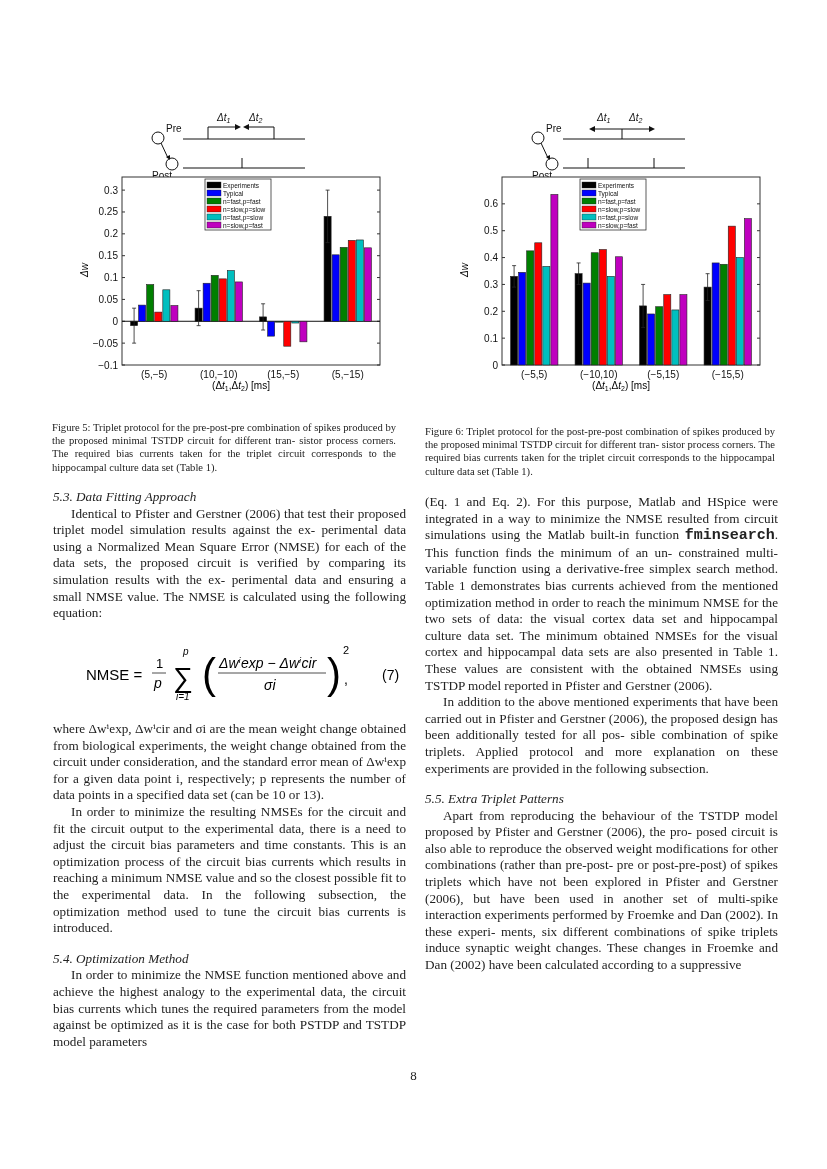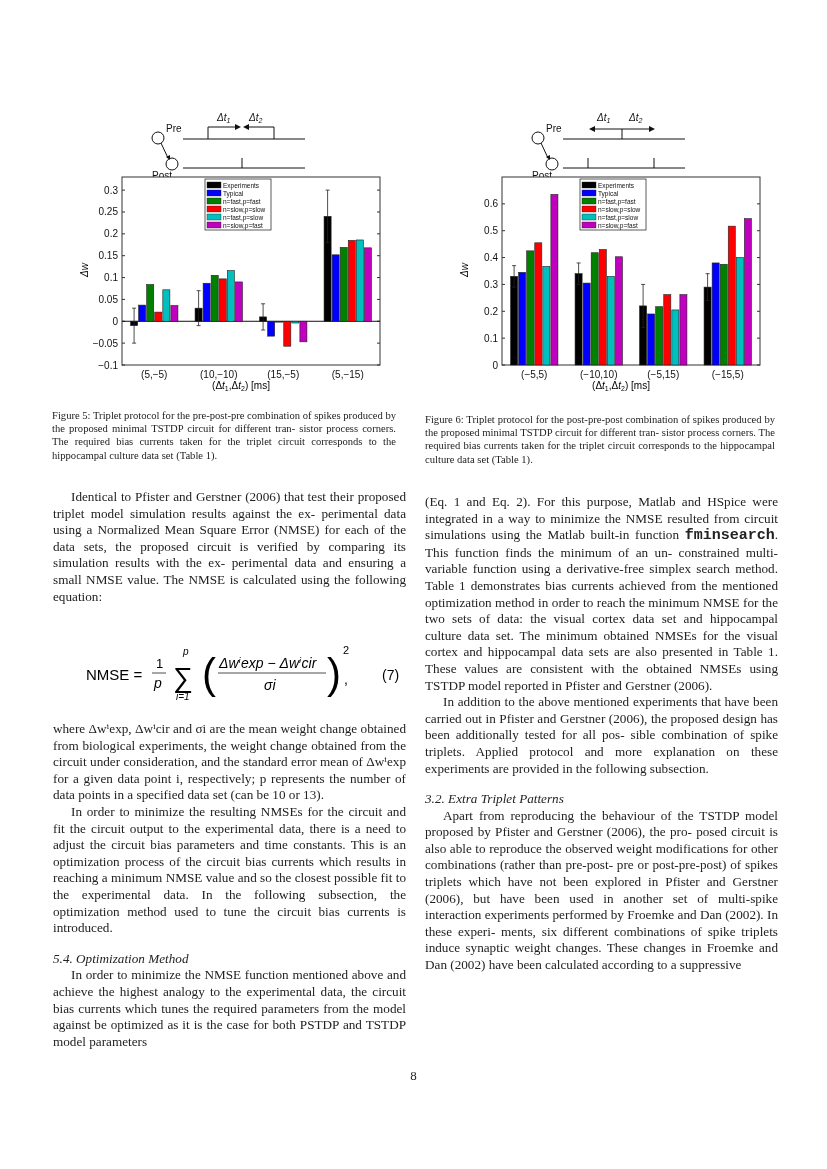--- a/index.html
+++ b/index.html
@@ -1,19 +1,19 @@
 <!DOCTYPE html>
 <html><head>
 <meta charset="utf-8">
 <style>
   html, body { margin: 0; padding: 0; background: #fff; }
   body { width: 827px; height: 1169px; position: relative; font-family: "Liberation Serif", "DejaVu Serif", serif; color: #222; overflow: hidden; }
   .fig { position: absolute; }
   .fig svg { display: block; }
-  .caption { position: absolute; font-size: 10.6px; line-height: 13.2px; text-align: justify; }
+  .caption { position: absolute; font-size: 10.6px; line-height: 13.2px; text-align: justify; margin-top: 12px; }
   .col { position: absolute; width: 353px; font-size: 13.2px; line-height: 16.6px; text-align: justify; hyphens: manual; }
   .col p { margin: 0; text-indent: 18px; }
   .col p.noindent { text-indent: 0; }
   .sec { font-style: italic; margin: 0; padding: 0; font-size: 13.2px; line-height: 16.6px; font-weight: normal; }
   .mono { font-family: "Liberation Mono", "DejaVu Sans Mono", monospace; font-weight: bold; font-size: 15px; }
   .eq { position: absolute; font-size: 14px; }
   .pnum { position: absolute; left: 0; width: 827px; text-align: center; top: 1068px; font-size: 13px; }
   svg text { font-family: "Liberation Sans", "DejaVu Sans", sans-serif; }
 </style>
 </head>
@@ -227,20 +227,21 @@
         <rect x="142" y="109" width="14" height="6" fill="#00bfbf" stroke="#222" stroke-width="0.4"></rect>
         <text x="158" y="115" font-size="6.5" fill="#111">n=fast,p=slow</text>
         <rect x="142" y="117" width="14" height="6" fill="#bf00bf" stroke="#222" stroke-width="0.4"></rect>
         <text x="158" y="123" font-size="6.5" fill="#111">n=slow,p=fast</text>
       </g>
     </svg>
 </div>
 <div class="caption" style="left:425px; top:413px; width:350px;">Figure 6: Triplet protocol for the post-pre-post combination of spikes produced by the proposed minimal TSTDP circuit for different tran- sistor process corners. The required bias currents taken for the triplet circuit corresponds to the hippocampal culture data set (Table 1).</div>
 
 <div class="col" style="left:53px; top:489px;">
+  <h3 class="sec">5.3. Data Fitting Approach</h3>
   <p>Identical to Pfister and Gerstner (2006) that test their proposed triplet model simulation results against the ex- perimental data using a Normalized Mean Square Error (NMSE) for each of the data sets, the proposed circuit is verified by comparing its simulation results with the ex- perimental data and ensuring a small NMSE value. The NMSE is calculated using the following equation:</p>
 </div>
 
 <div class="eq" style="left:86px; top:640px; width:318px; height:66px;">
   <svg width="318" height="66">
     <text x="0" y="40" font-family="Liberation Serif, serif" font-size="15">NMSE =</text>
     <text x="70" y="28" font-family="Liberation Serif, serif" font-size="13">1</text>
     <line x1="66" y1="33" x2="80" y2="33" stroke="#222" stroke-width="0.8"></line>
     <text x="68" y="48" font-family="Liberation Serif, serif" font-style="italic" font-size="14">p</text>
     <text x="87" y="47" font-family="DejaVu Serif, serif" font-size="28">∑</text>
@@ -262,17 +263,17 @@
   <p>In order to minimize the resulting NMSEs for the circuit and fit the circuit output to the experimental data, there is a need to adjust the circuit bias parameters and time constants. This is an optimization process of the circuit bias currents which results in reaching a minimum NMSE value and so the closest possible fit to the experimental data. In the following subsection, the optimization method used to tune the circuit bias currents is introduced.</p>
   <div style="height:14px"></div>
   <h3 class="sec">5.4. Optimization Method</h3>
   <p>In order to minimize the NMSE function mentioned above and achieve the highest analogy to the experimental data, the circuit bias currents which tunes the required parameters from the model against be optimized as it is the case for both PSTDP and TSTDP model parameters</p>
 </div>
 
 <div class="col" style="left:425px; top:494px;">
   <p class="noindent"><span>(Eq. 1 and Eq. 2). For this purpose, Matlab and HSpice were integrated in a way to minimize the NMSE resulted from circuit simulations using the Matlab built-in function </span><span class="mono">fminsearch</span><span>. This function finds the minimum of an un- constrained multi-variable function using a derivative-free simplex search method. Table 1 demonstrates bias currents achieved from the mentioned optimization method in order to reach the minimum NMSE for the two sets of data: the visual cortex data set and hippocampal culture data set. The minimum obtained NMSEs for the visual cortex and hippocampal data sets are also presented in Table 1. These values are consistent with the obtained NMSEs using TSTDP model reported in Pfister and Gerstner (2006).</span></p>
   <p>In addition to the above mentioned experiments that have been carried out in Pfister and Gerstner (2006), the proposed design has been additionally tested for all pos- sible combination of spike triplets. Applied protocol and more explanation on these experiments are provided in the following subsection.</p>
   <div style="height:14px"></div>
-  <h3 class="sec">3.2. Extra Triplet Patterns</h3>
+  <h3 class="sec">5.5. Extra Triplet Patterns</h3>
   <p>Apart from reproducing the behaviour of the TSTDP model proposed by Pfister and Gerstner (2006), the pro- posed circuit is also able to reproduce the observed weight modifications for other combinations (rather than pre-post- pre or post-pre-post) of spikes triplets which have not been explored in Pfister and Gerstner (2006), but have been used in another set of multi-spike interaction experiments performed by Froemke and Dan (2002). In these experi- ments, six different combinations of spike triplets induce synaptic weight changes. These changes in Froemke and Dan (2002) have been calculated according to a suppressive</p>
 </div>
 
 <div class="pnum">8</div>
 
 </body></html>

